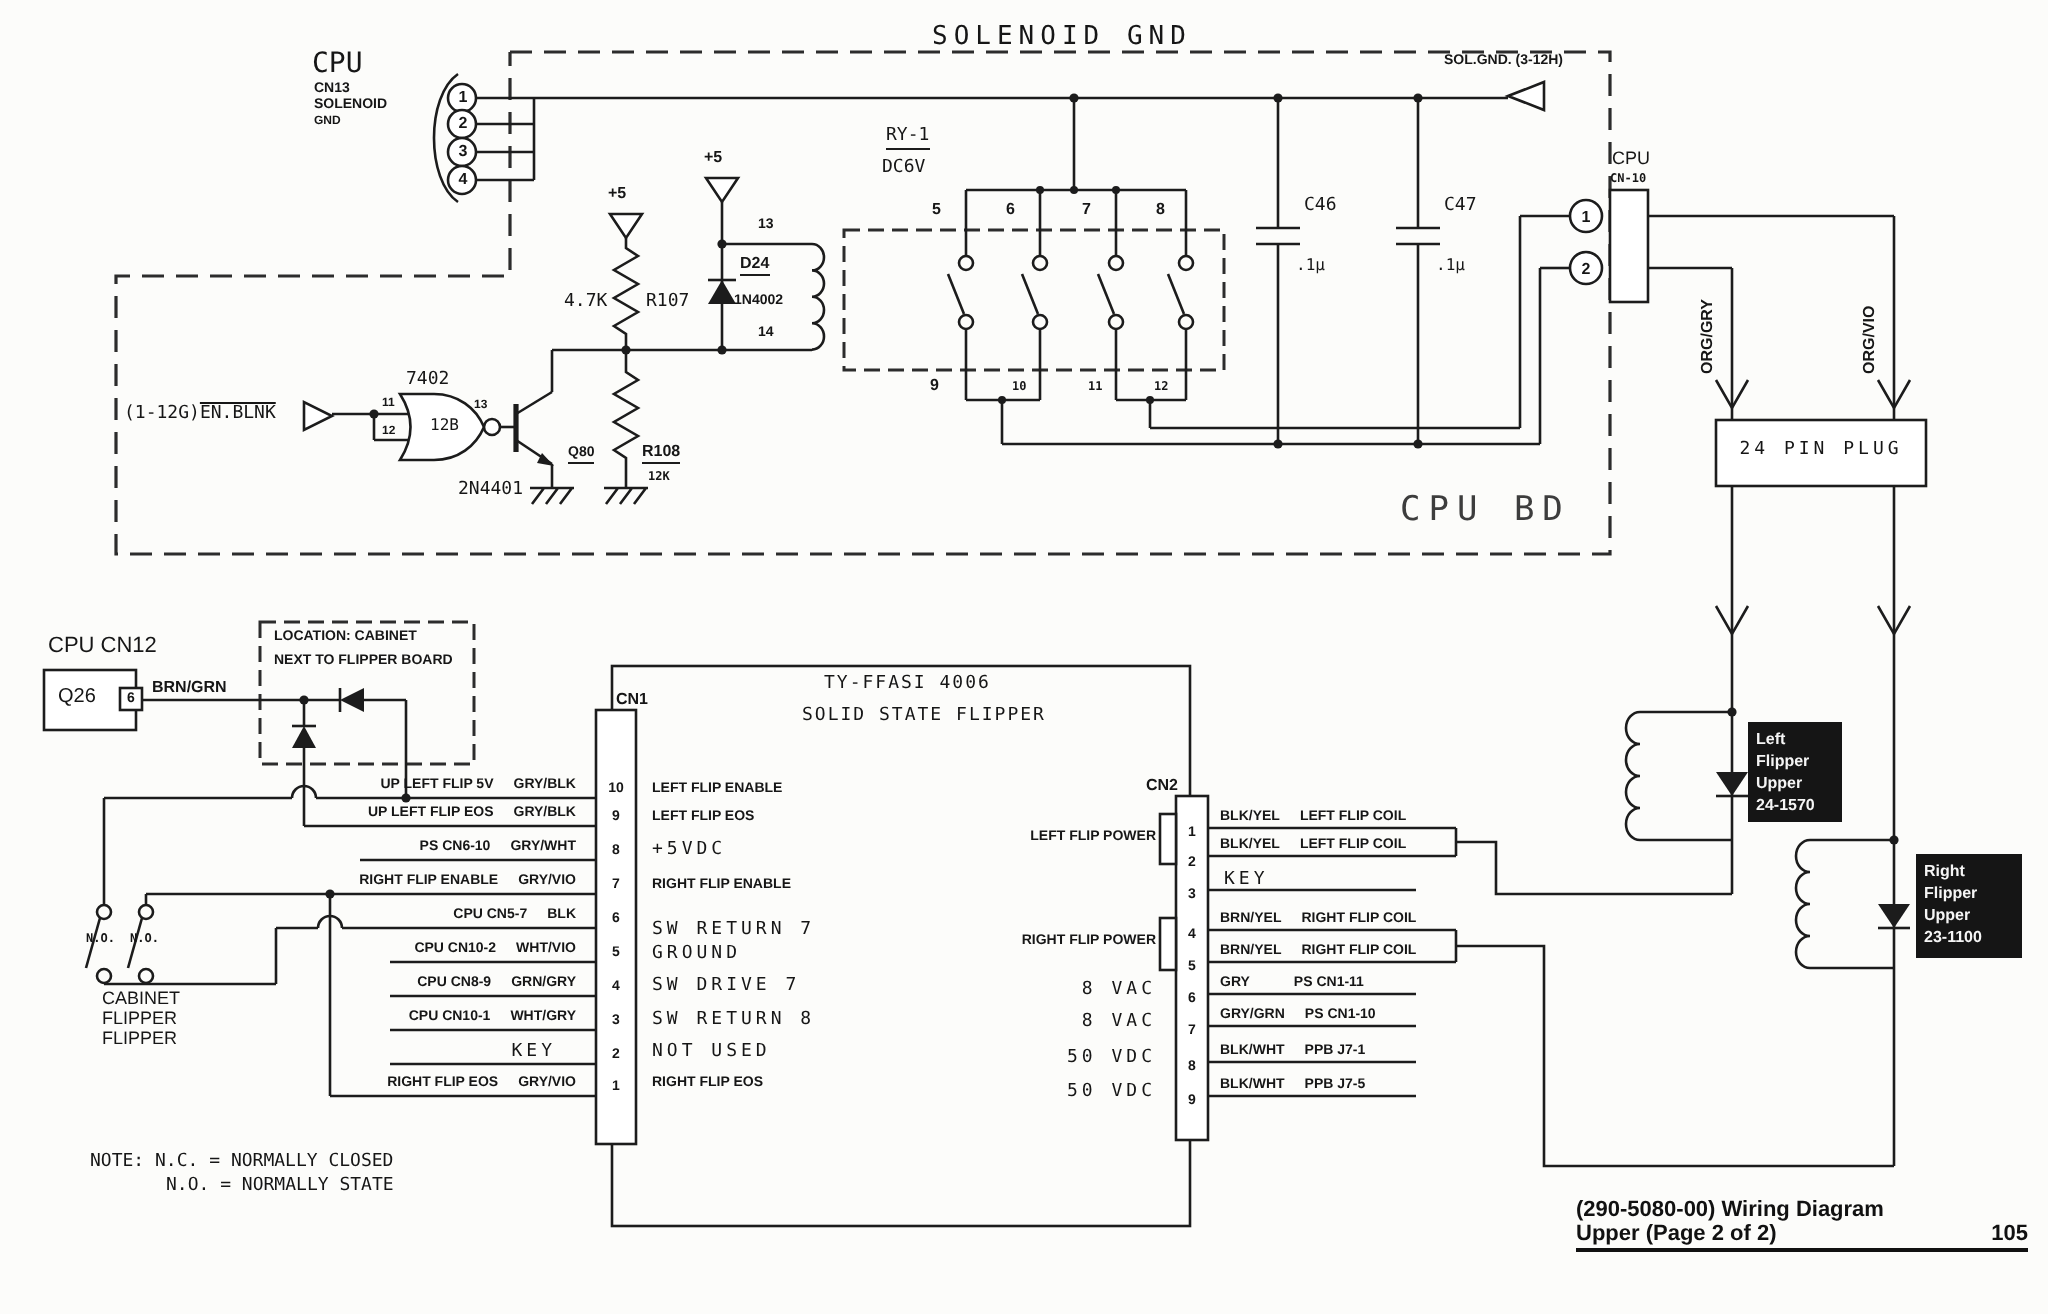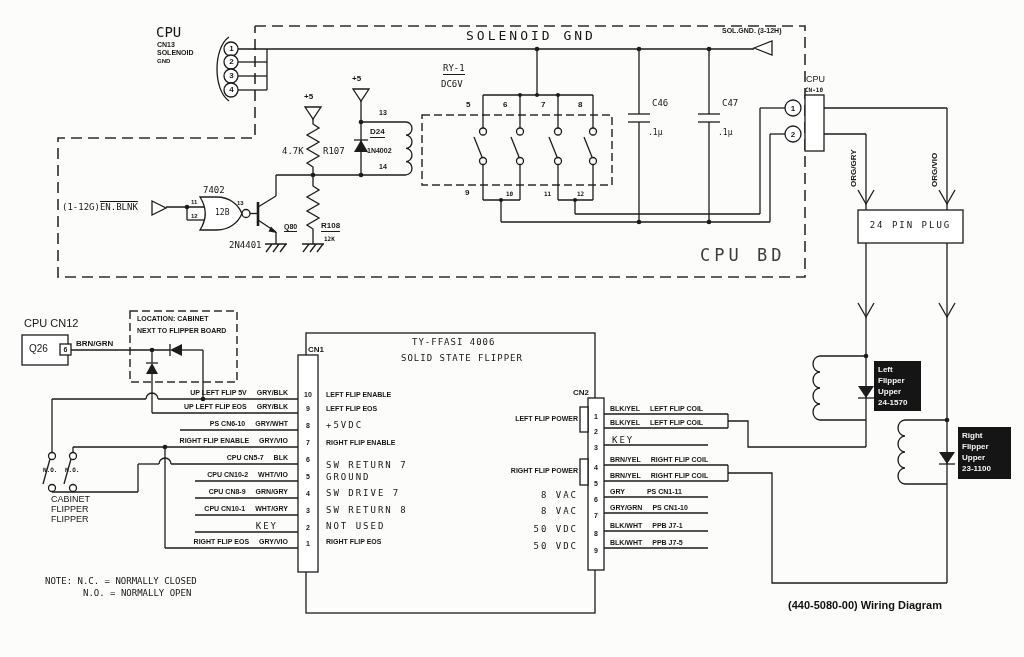--- a/index.html
+++ b/index.html
@@ -305,21 +305,21 @@
 
 <div class="t m14" style="left:156px;top:24px">CPU</div>
 <div class="t sb" style="left:157px;top:41px">CN13</div>
 <div class="t sb" style="left:157px;top:49px">SOLENOID</div>
 <div class="t sb6" style="left:157px;top:58px">GND</div>
 <div class="t sb8 ctr" style="left:225px;top:44px;width:13px">1</div>
 <div class="t sb8 ctr" style="left:225px;top:57px;width:13px">2</div>
 <div class="t sb8 ctr" style="left:225px;top:71px;width:13px">3</div>
 <div class="t sb8 ctr" style="left:225px;top:85px;width:13px">4</div>
 
-<div class="t cad13" style="left:466px;top:28px">SOLENOID GND</div>
+<div class="t cad13" style="left:466px;top:11px">SOLENOID GND</div>
 <div class="t sb" style="left:722px;top:27px">SOL.GND. (3-12H)</div>
 
 <div class="t m9 u" style="left:443px;top:63px">RY-1</div>
 <div class="t m9" style="left:441px;top:79px">DC6V</div>
 <div class="t sb8" style="left:466px;top:100px">5</div>
 <div class="t sb8" style="left:503px;top:100px">6</div>
 <div class="t sb8" style="left:541px;top:100px">7</div>
 <div class="t sb8" style="left:578px;top:100px">8</div>
 <div class="t sb8" style="left:465px;top:188px">9</div>
 <div class="t m6" style="left:506px;top:190px">10</div>
@@ -374,21 +374,21 @@
 <div class="t sb" style="left:137px;top:315px">LOCATION: CABINET</div>
 <div class="t sb" style="left:137px;top:327px">NEXT TO FLIPPER BOARD</div>
 
 <div class="t m6" style="left:43px;top:466px">N.O.</div>
 <div class="t m6" style="left:65px;top:466px">N.O.</div>
 <div class="t f9" style="left:51px;top:494px">CABINET</div>
 <div class="t f9" style="left:51px;top:504px">FLIPPER</div>
 <div class="t f9" style="left:51px;top:514px">FLIPPER</div>
 
 <div class="t m9" style="left:45px;top:576px">NOTE: N.C. = NORMALLY CLOSED</div>
-<div class="t m9" style="left:83px;top:588px">N.O. = NORMALLY OPEN</div>
+<div class="t m9" style="left:83px;top:588px">N.O. = NORMALLY STATE</div>
 
 <div class="t m9" style="left:412px;top:337px;letter-spacing:1px">TY-FFASI  4006</div>
 <div class="t m9" style="left:401px;top:353px;letter-spacing:1px">SOLID STATE FLIPPER</div>
 <div class="t sb8" style="left:308px;top:345px">CN1</div>
 <div class="t sb8" style="left:573px;top:388px">CN2</div>
 
 <div class="t wlab" style="right:736px;top:389px">
       <span>UP LEFT FLIP 5V</span>
       <span>GRY/BLK</span>
     </div>
@@ -506,16 +506,20 @@
   <div>24-1570</div>
 </div>
 <div class="bbox" style="left:958px;top:427px;width:53px;height:52px">
   <div>Right</div>
   <div>Flipper</div>
   <div>Upper</div>
   <div>23-1100</div>
 </div>
 
 <div class="foot">
-  <div>(440-5080-00) Wiring Diagram</div>
+  <div>(290-5080-00) Wiring Diagram</div>
+  <div class="row3">
+    <span>Upper (Page 2 of 2)</span>
+    <span>105</span>
+  </div>
 </div>
 
 </div>
 
 </body></html>

